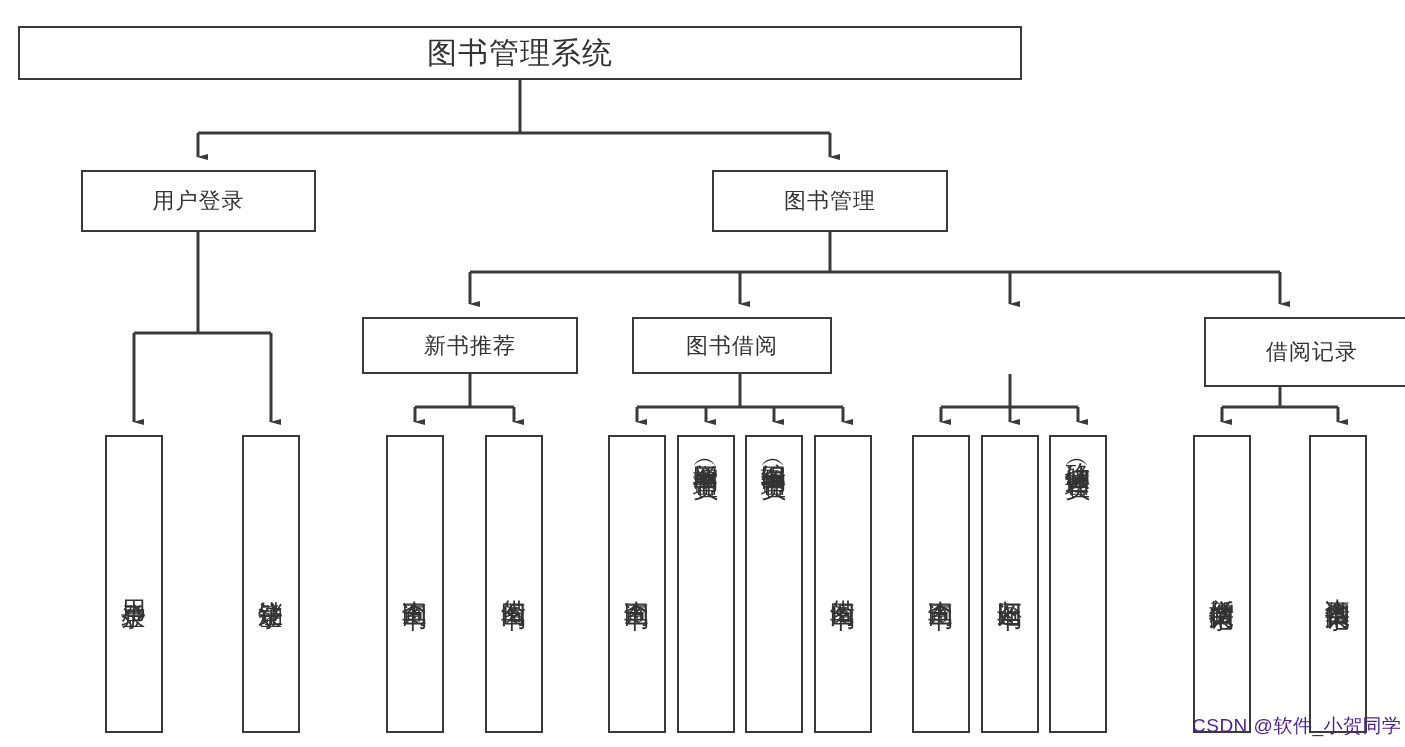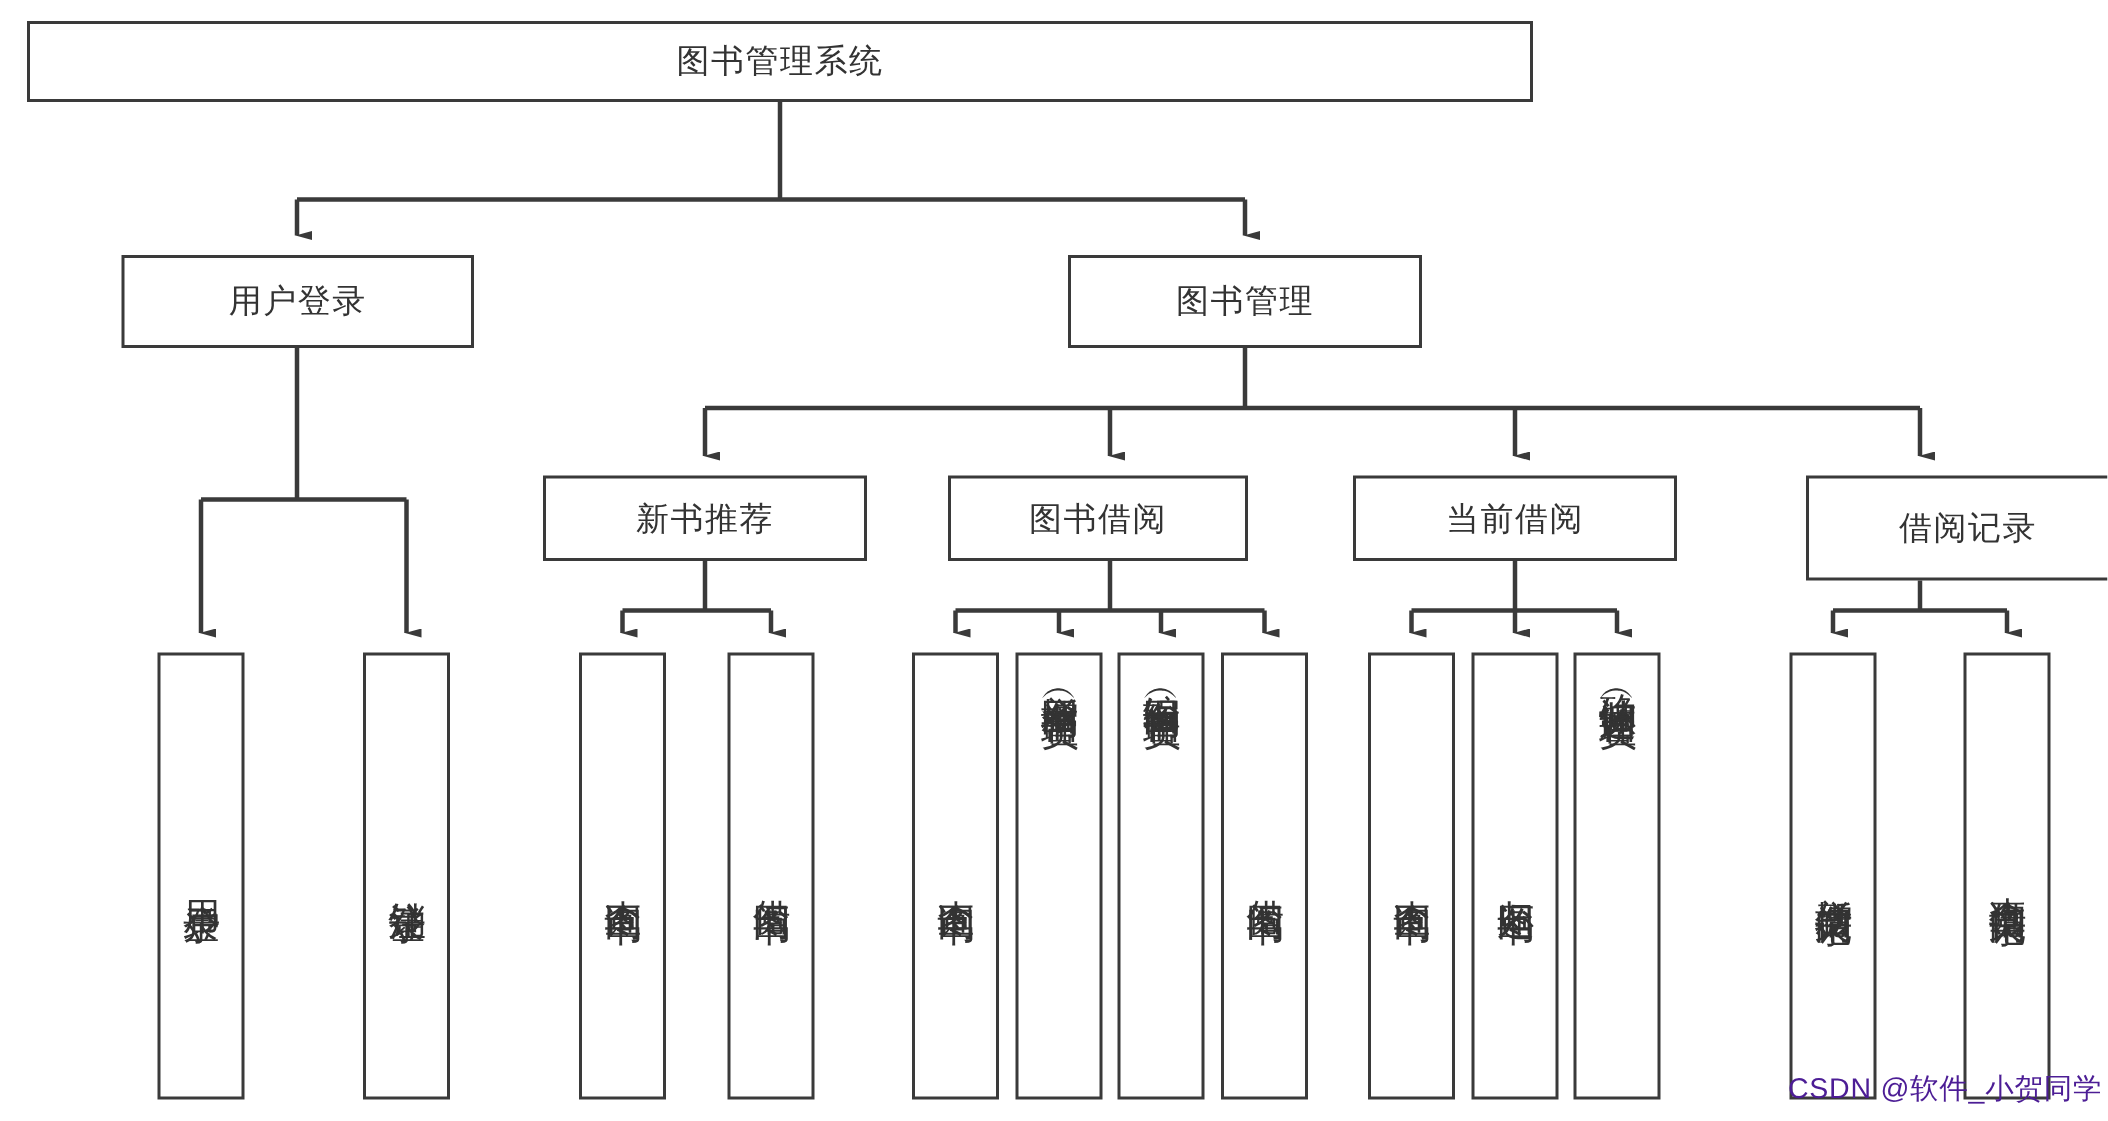--- a/index.html
+++ b/index.html
@@ -30,22 +30,23 @@
     position: absolute;
     box-sizing: border-box;
     background: #ffffff;
     border: 2px solid #3a3a3a;
     display: flex;
     align-items: center;
     justify-content: center;
     color: #333333;
   }
   .node.root {
-    font-size: 22px;
+    font-size: 30px;
     letter-spacing: 1px;
+    margin-top: 12px;
   }
   .node.lvl2 {
     font-size: 22px;
     letter-spacing: 1px;
   }
   .node.lvl3 {
     font-size: 22px;
     letter-spacing: 1px;
   }
   .node.leaf {
@@ -144,23 +145,20 @@
   <div class="node lvl2" style="left:712px; top:170px; width:236px; height:62px;">
     <span>图书管理</span>
   </div>
 
   <div class="node lvl3" style="left:362px; top:317px; width:216px; height:57px;">
     <span>新书推荐</span>
   </div>
   <div class="node lvl3" style="left:632px; top:317px; width:200px; height:57px;">
     <span>图书借阅</span>
   </div>
-  <div class="node lvl3" style="left:902px; top:317px; width:216px; height:57px;">
-    <span>当前借阅</span>
-  </div>
   <div class="node lvl3" style="left:1204px; top:317px; width:216px; height:70px;">
     <span>借阅记录</span>
   </div>
 
   <div class="node leaf center" style="left:105px; top:435px; width:58px; height:298px;">
     <span class="leaf-text">用户登录</span>
   </div>
   <div class="node leaf center" style="left:242px; top:435px; width:58px; height:298px;">
     <span class="leaf-text">注销登录</span>
   </div>

